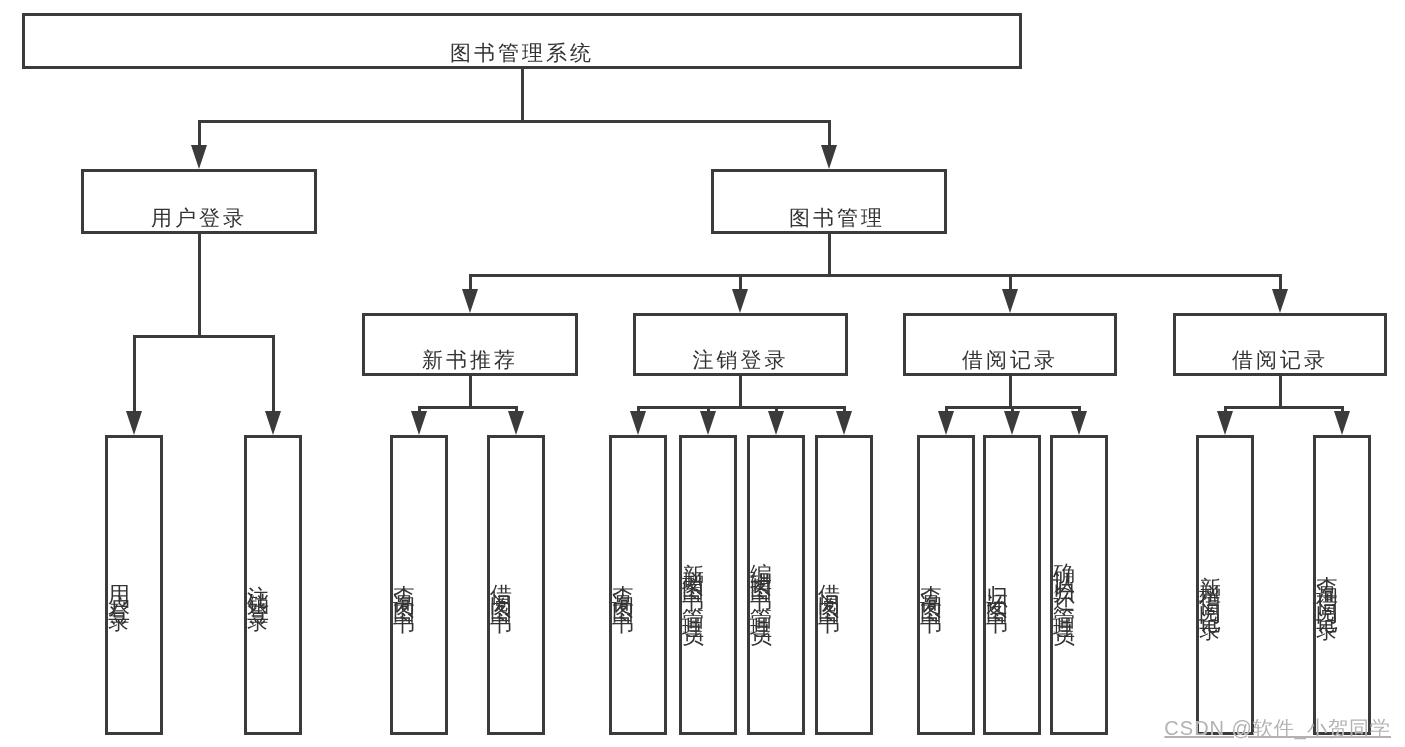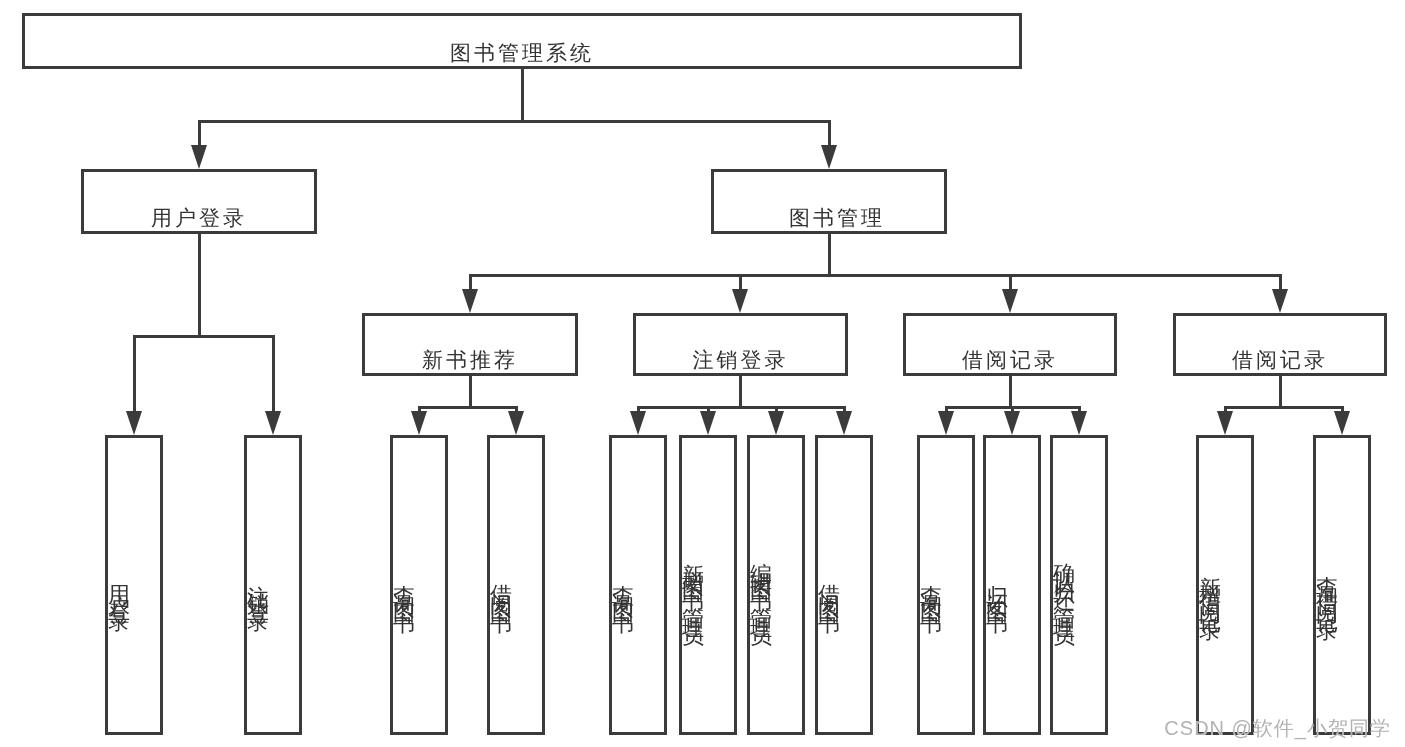--- a/index.html
+++ b/index.html
@@ -58,20 +58,21 @@
   }
   .watermark {
     position: absolute;
     right: 14px;
     bottom: 5px;
     font-size: 20px;
     color: var(--watermark);
     letter-spacing: 1px;
     z-index: 10;
     text-shadow: 0 1px 0 rgba(255,255,255,0.7);
+    text-decoration: underline;
   }
 </style>
 </head>
 <body>
 
 <div class="canvas">
   <div class="watermark">CSDN @软件_小贺同学</div>
 <div class="node h" style="left: 22px; top: 13px; width: 1000px; height: 56px;">
       <span class="node-label">图书管理系统</span>
     </div>

